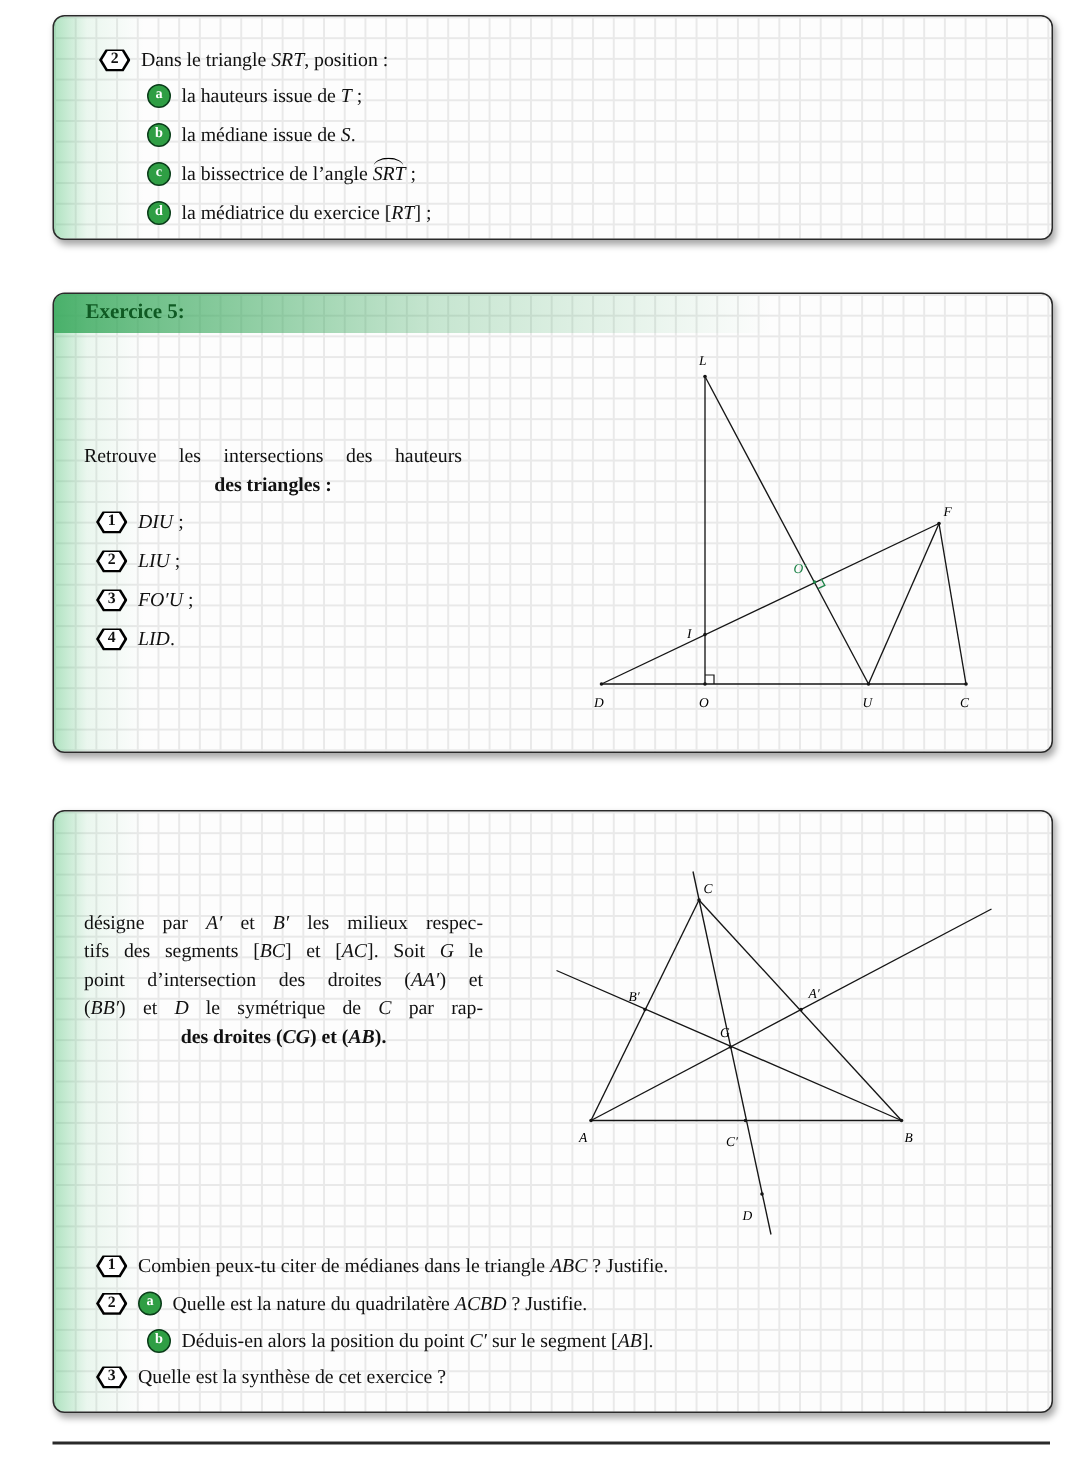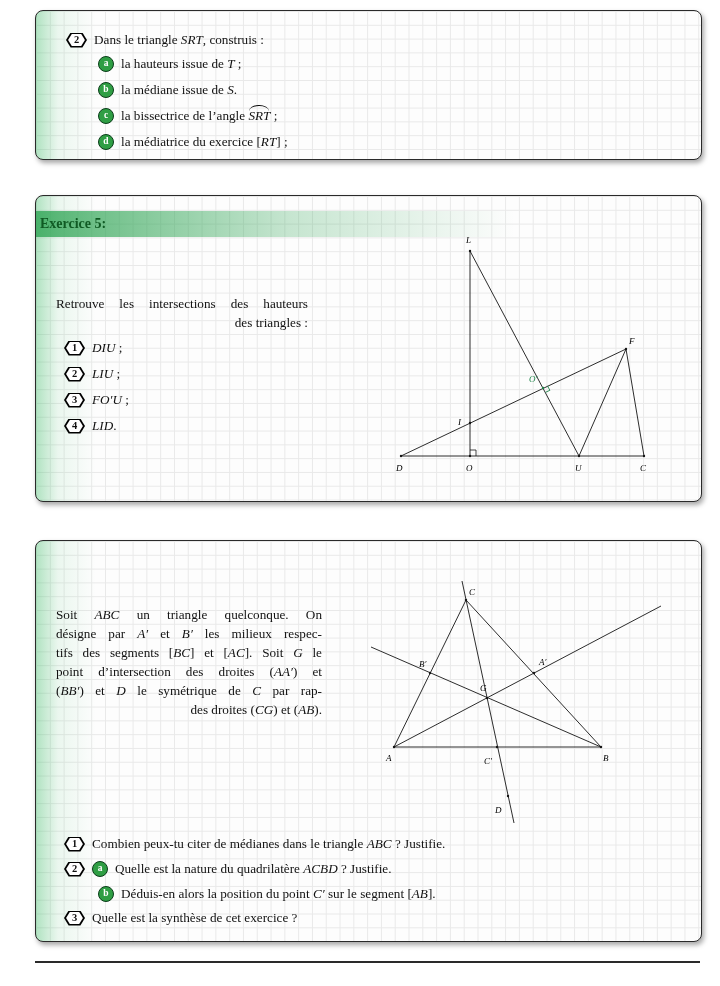--- a/index.html
+++ b/index.html
@@ -6,23 +6,23 @@
   .page{position:relative;width:720px;height:986px;background:#ffffff;overflow:hidden;
         font-family:"Liberation Serif",serif;color:#111;}
   .card{position:absolute;border:1px solid #2a2a2a;border-radius:8px;background-color:#fdfdfd;
         background-image:
           linear-gradient(to right, rgba(70,190,110,0.42), rgba(70,190,110,0.10) 22px, rgba(70,190,110,0) 60px),
           linear-gradient(#e9e9e9 1px, transparent 1px),
           linear-gradient(90deg,#e9e9e9 1px, transparent 1px);
         background-size:100% 100%, 13.8px 13.8px, 13.8px 13.8px;
         box-shadow:2px 3px 5px rgba(0,0,0,0.35);
         overflow:hidden;}
-  .card-header{position:absolute;left:0;top:15px;right:0;height:26px;
+  .card-header{position:absolute;left:0;top:0;right:0;height:26px;
         background:linear-gradient(to right, rgba(55,168,91,0.85), rgba(55,168,91,0.28) 38%, rgba(55,168,91,0) 72%);
-        display:flex;align-items:center;padding-left:4px;box-sizing:border-box;}
+        display:flex;align-items:center;padding-left:21px;box-sizing:border-box;}
   .card-title{font-weight:bold;font-size:14px;color:#0f5a23;}
   .row{position:absolute;display:flex;align-items:center;gap:7px;height:18px;white-space:nowrap;
        font-size:13.2px;}
   .txt{white-space:nowrap;}
   
   .hex{position:relative;display:inline-flex;width:21px;height:15px;align-items:center;justify-content:center;flex:none;}
   .hex::before{content:"";position:absolute;inset:0;background:#000;
        clip-path:polygon(22% 0,78% 0,100% 50%,78% 100%,22% 100%,0 50%);}
   .hex::after{content:"";position:absolute;inset:1.4px 2.1px;background:#ffffff;
        clip-path:polygon(22% 0,78% 0,100% 50%,78% 100%,22% 100%,0 50%);}
@@ -32,37 +32,37 @@
         color:#fff;display:inline-flex;align-items:center;justify-content:center;
         font-size:9.5px;font-weight:bold;flex:none;line-height:1;}
   
   .mi{font-style:italic;}
   .hat{position:relative;}
   .hat::before{content:"";position:absolute;left:1px;right:1px;top:-3px;height:5px;
         border-top:1.2px solid #000;border-radius:50% 50% 0 0 / 100% 100% 0 0;}
   
   .para{position:absolute;font-size:13.2px;line-height:19px;}
   .jline{text-align:justify;text-align-last:justify;}
-  .lline{text-align:right;}
+  .lline{text-align:center;font-weight:bold;}
   .fig{position:absolute;}
   .plabel{font-family:"Liberation Serif",serif;font-style:italic;font-size:9px;fill:#000;}
   .pgreen{fill:#1e8449;}
   .footer-rule{position:absolute;border-top:2px solid #2a2a2a;height:0;}
 </style>
 </head>
 <body>
 
 <div class="page">
 
   <div class="card" style="left:35px;top:10px;width:665px;height:148px">
     <div class="row" style="left:30px;top:20px">
       <span class="hex">
           <span class="hexn">2</span>
         </span>
-      <span class="txt"><span>Dans le triangle </span><span class="mi">SRT</span><span>, construis :</span></span>
+      <span class="txt"><span>Dans le triangle </span><span class="mi">SRT</span><span>, position :</span></span>
     </div>
     <div class="row" style="left:62px;top:44px">
       <span class="circ">a</span>
       <span class="txt"><span>la hauteurs issue de </span><span class="mi">T</span><span> ;</span></span>
     </div>
     <div class="row" style="left:62px;top:70px">
       <span class="circ">b</span>
       <span class="txt"><span>la médiane issue de </span><span class="mi">S</span><span>.</span></span>
     </div>
     <div class="row" style="left:62px;top:96px">
@@ -138,21 +138,20 @@
       <text class="plabel" x="10" y="245">D</text>
       <text class="plabel" x="80" y="245">O</text>
       <text class="plabel" x="189" y="245">U</text>
       <text class="plabel" x="254" y="245">C</text>
     </svg>
   </div>
 
   <div class="card" style="left:35px;top:540px;width:665px;height:400px">
 
     <div class="para" style="left:20px;top:64px;width:266px">
-      <div class="jline"><span>Soit </span><span class="mi">ABC</span><span> un triangle quelconque. On</span></div>
       <div class="jline"><span>désigne par </span><span class="mi">A′</span><span> et </span><span class="mi">B′</span><span> les milieux respec-</span></div>
       <div class="jline"><span>tifs des segments [</span><span class="mi">BC</span><span>] et [</span><span class="mi">AC</span><span>]. Soit </span><span class="mi">G</span><span> le</span></div>
       <div class="jline"><span>point d’intersection des droites (</span><span class="mi">AA′</span><span>) et</span></div>
       <div class="jline"><span>(</span><span class="mi">BB′</span><span>) et </span><span class="mi">D</span><span> le symétrique de </span><span class="mi">C</span><span> par rap-</span></div>
       <div class="lline"><span>des droites (</span><span class="mi">CG</span><span>) et (</span><span class="mi">AB</span><span>).</span></div>
     </div>
 
     <svg class="fig" style="left:330px;top:32px" width="320" height="255" viewBox="0 0 320 255">
       <g stroke="#151515" stroke-width="0.9" fill="none">
         <line x1="28" y1="174" x2="235" y2="174"></line>

